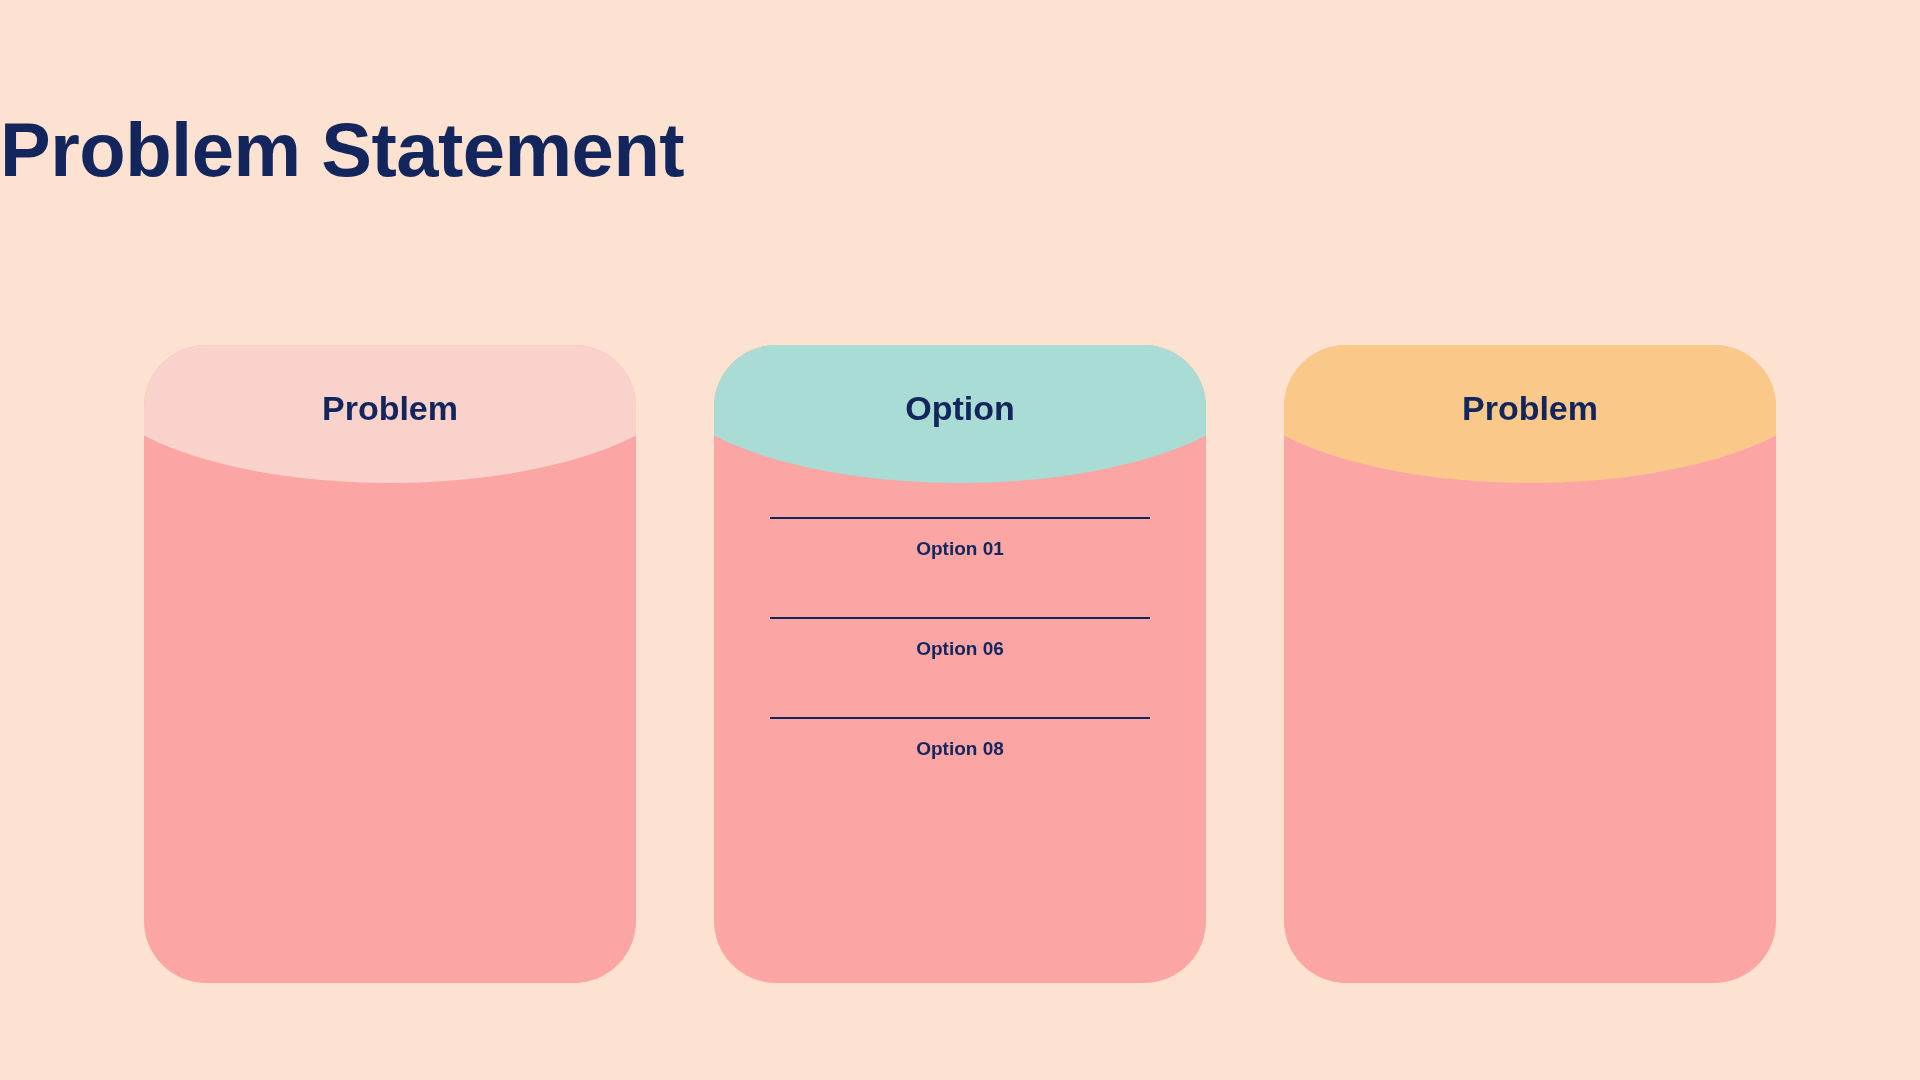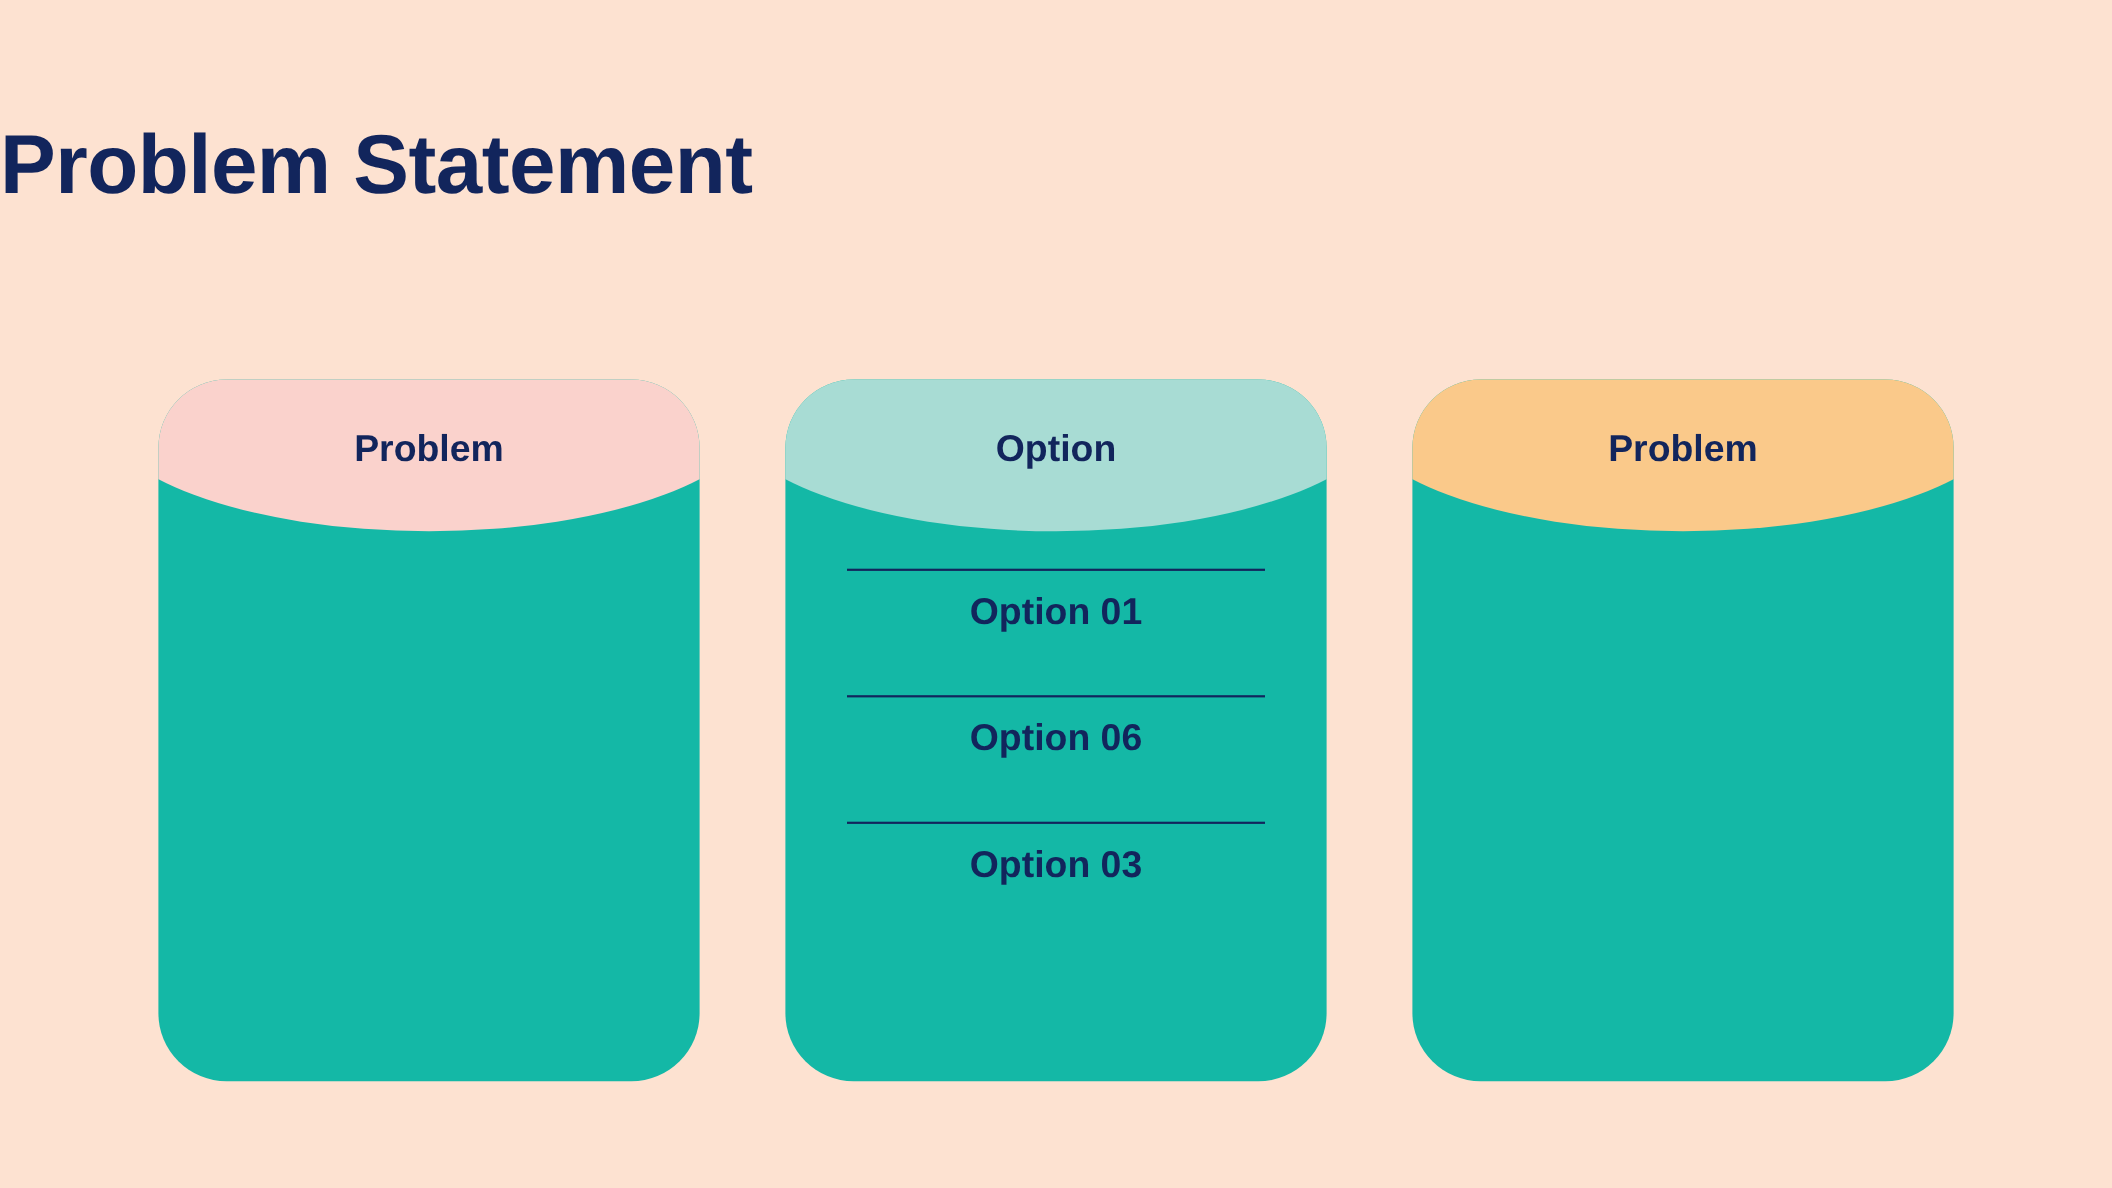--- a/index.html
+++ b/index.html
@@ -35,21 +35,21 @@
     display:flex;
     justify-content:center;
     align-items:flex-start;
     gap:78px;
   }
 
   .card {
     position:relative;
     width:492px;
     height:638px;
-    background:#14b8a6;
+    background:#fca5a5;
     border-radius:62px;
     overflow:hidden;
     flex:0 0 auto;
   }
 
   
   .card-banner {
     position:absolute;
     top:-92px;
     left:-58px;
@@ -88,21 +88,21 @@
 
   .option-rule {
     width:100%;
     height:2px;
     background:#12255C;
   }
 
   .option-label {
     margin-top:20px;
     text-align:center;
-    font-size:34px;
+    font-size:19px;
     font-weight:700;
     color:#12255C;
     line-height:1;
     white-space:nowrap;
   }
 </style>
 </head>
 <body style="background: rgb(253, 226, 209);">
 
 <h1 class="slide-title" style="color: rgb(18, 37, 92);">Problem Statement</h1>
@@ -123,21 +123,21 @@
       <div class="option-item">
         <div class="option-rule" style="background: rgb(18, 37, 92);"></div>
         <div class="option-label" style="color: rgb(18, 37, 92);">Option 01</div>
       </div>
       <div class="option-item">
         <div class="option-rule" style="background: rgb(18, 37, 92);"></div>
         <div class="option-label" style="color: rgb(18, 37, 92);">Option 06</div>
       </div>
       <div class="option-item">
         <div class="option-rule" style="background: rgb(18, 37, 92);"></div>
-        <div class="option-label" style="color: rgb(18, 37, 92);">Option 03</div>
+        <div class="option-label" style="color: rgb(18, 37, 92);">Option 08</div>
       </div>
     </div>
   </div>
 
   <div class="card">
     <div class="card-banner" style="background: rgb(250, 201, 138);"></div>
     <div class="card-banner-label" style="color: rgb(18, 37, 92);">Problem</div>
 
   </div>
 

